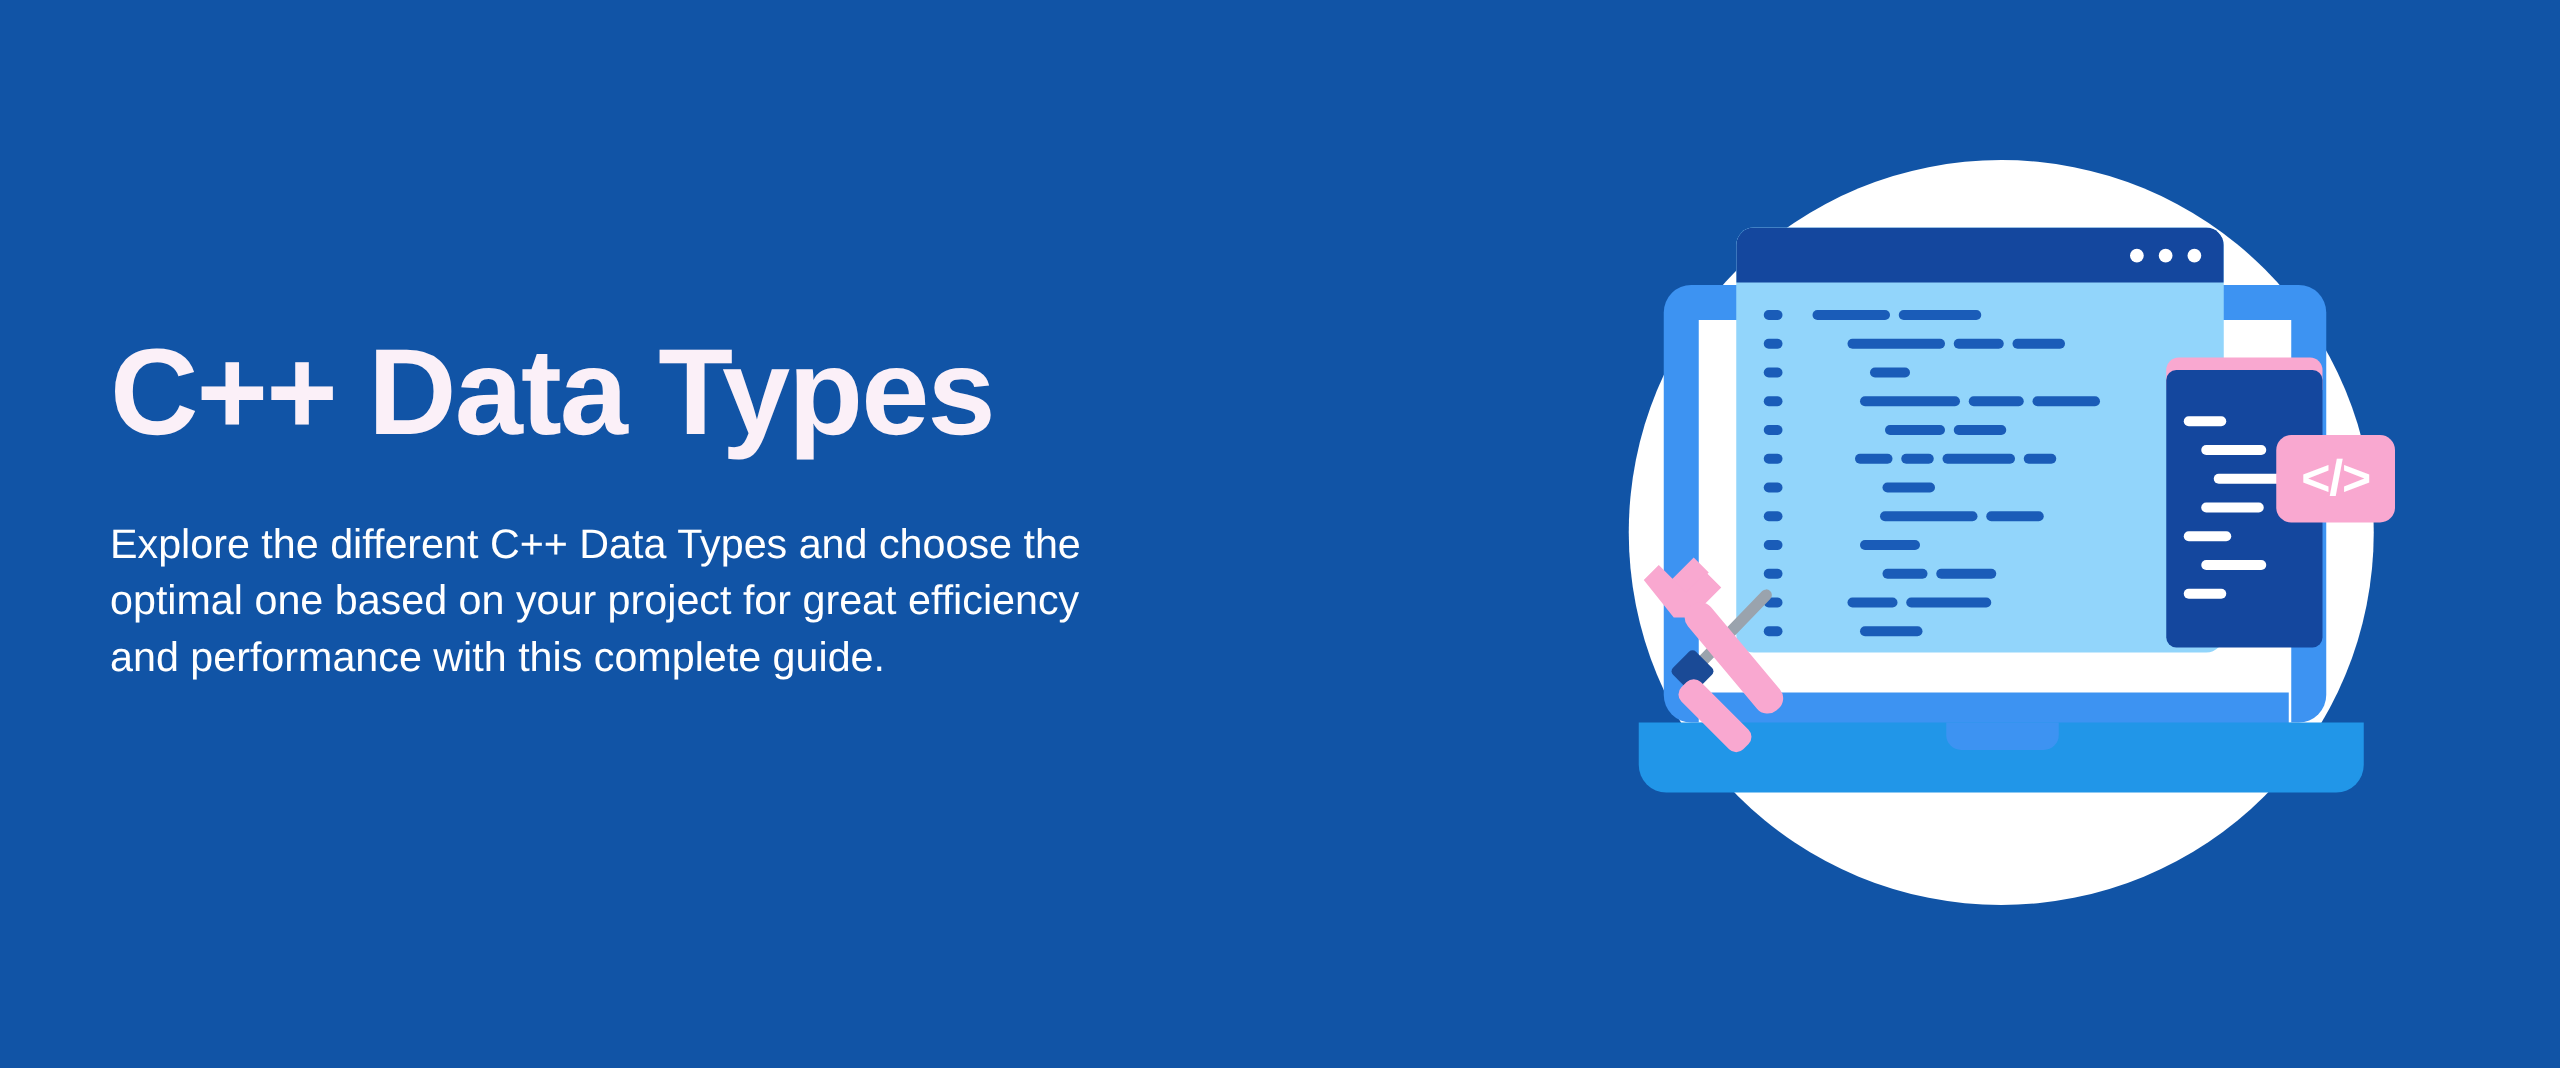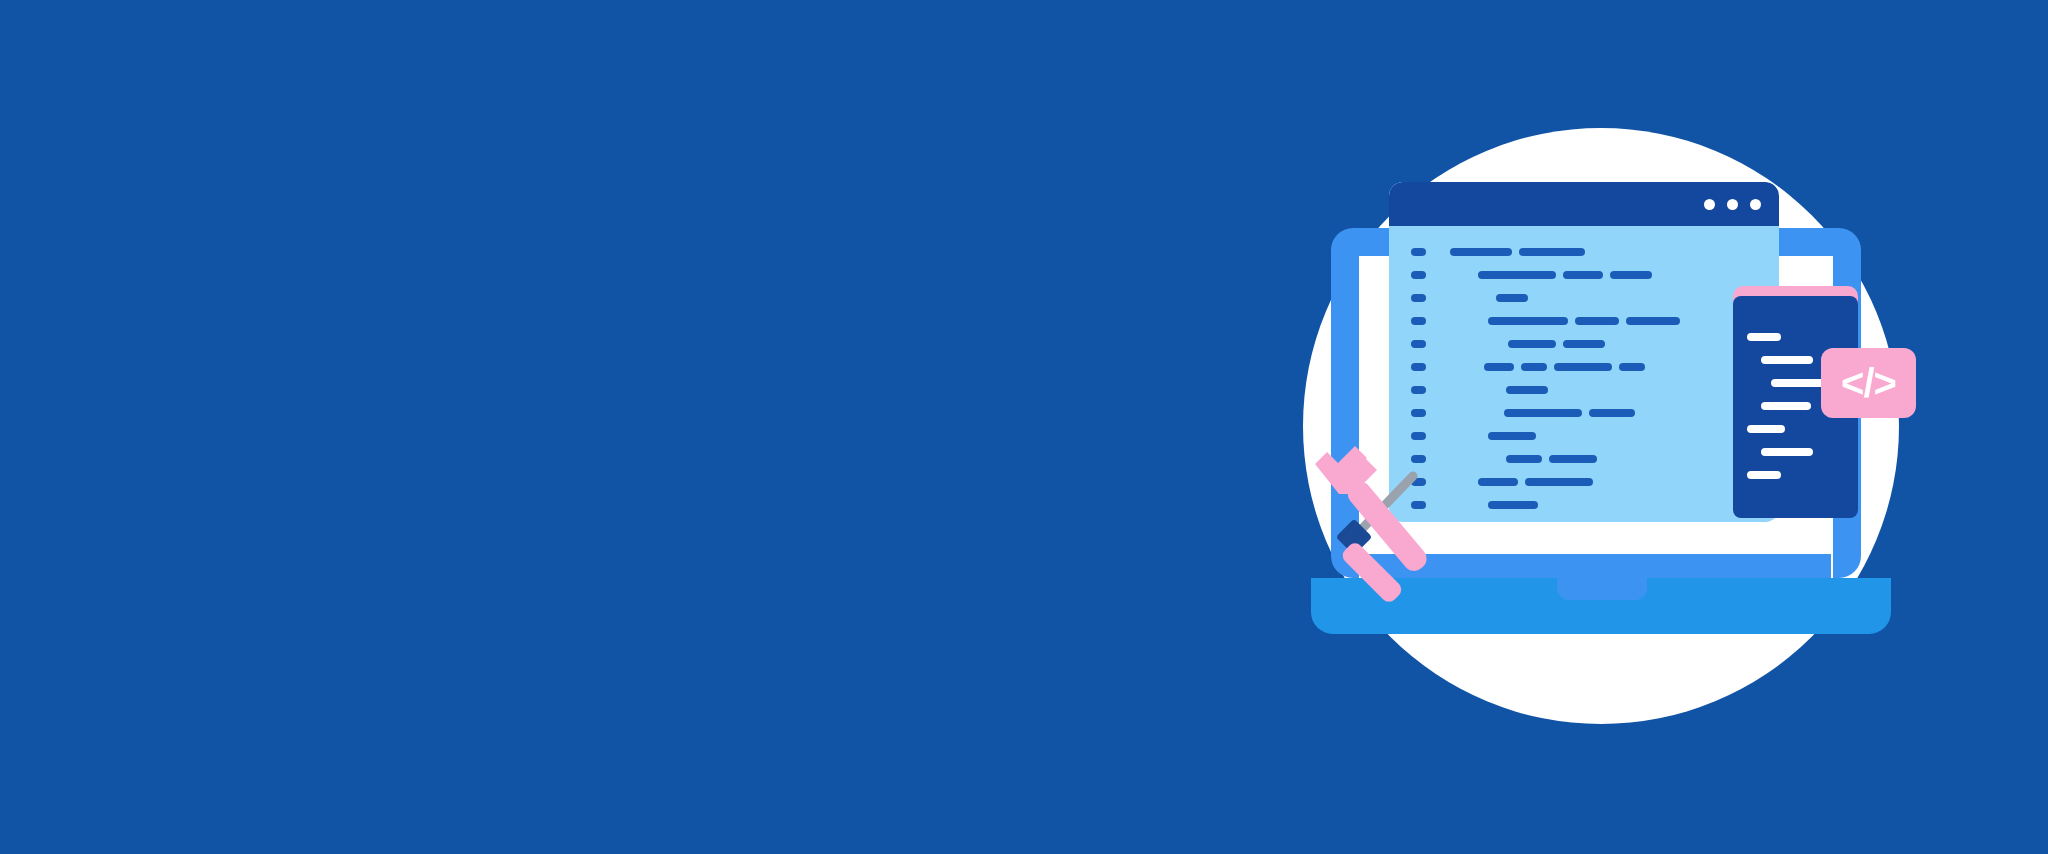--- a/index.html
+++ b/index.html
@@ -220,20 +220,29 @@
   }
 
   
   .tools { position: absolute; left: -10px; top: 300px; width: 180px; height: 190px; }
 </style>
 </head>
 <body>
 
 <div id="stage">
 
+  <div class="text-col">
+    <h1 class="hero-title">C++ Data Types</h1>
+
+    <p class="hero-sub">
+      <span class="ln">Explore the different C++ Data Types and choose the</span>
+      <span class="ln">optimal one based on your project for great efficiency</span>
+      <span class="ln">and performance with this complete guide.</span>
+    </p>
+  </div>
 
   <div id="illo">
 
     <div class="white-circle"></div>
 
     <div class="laptop-bezel"></div>
     <div class="laptop-screen"></div>
     <div class="laptop-lip"></div>
     <div class="laptop-base"></div>
     <div class="laptop-notch"></div>

